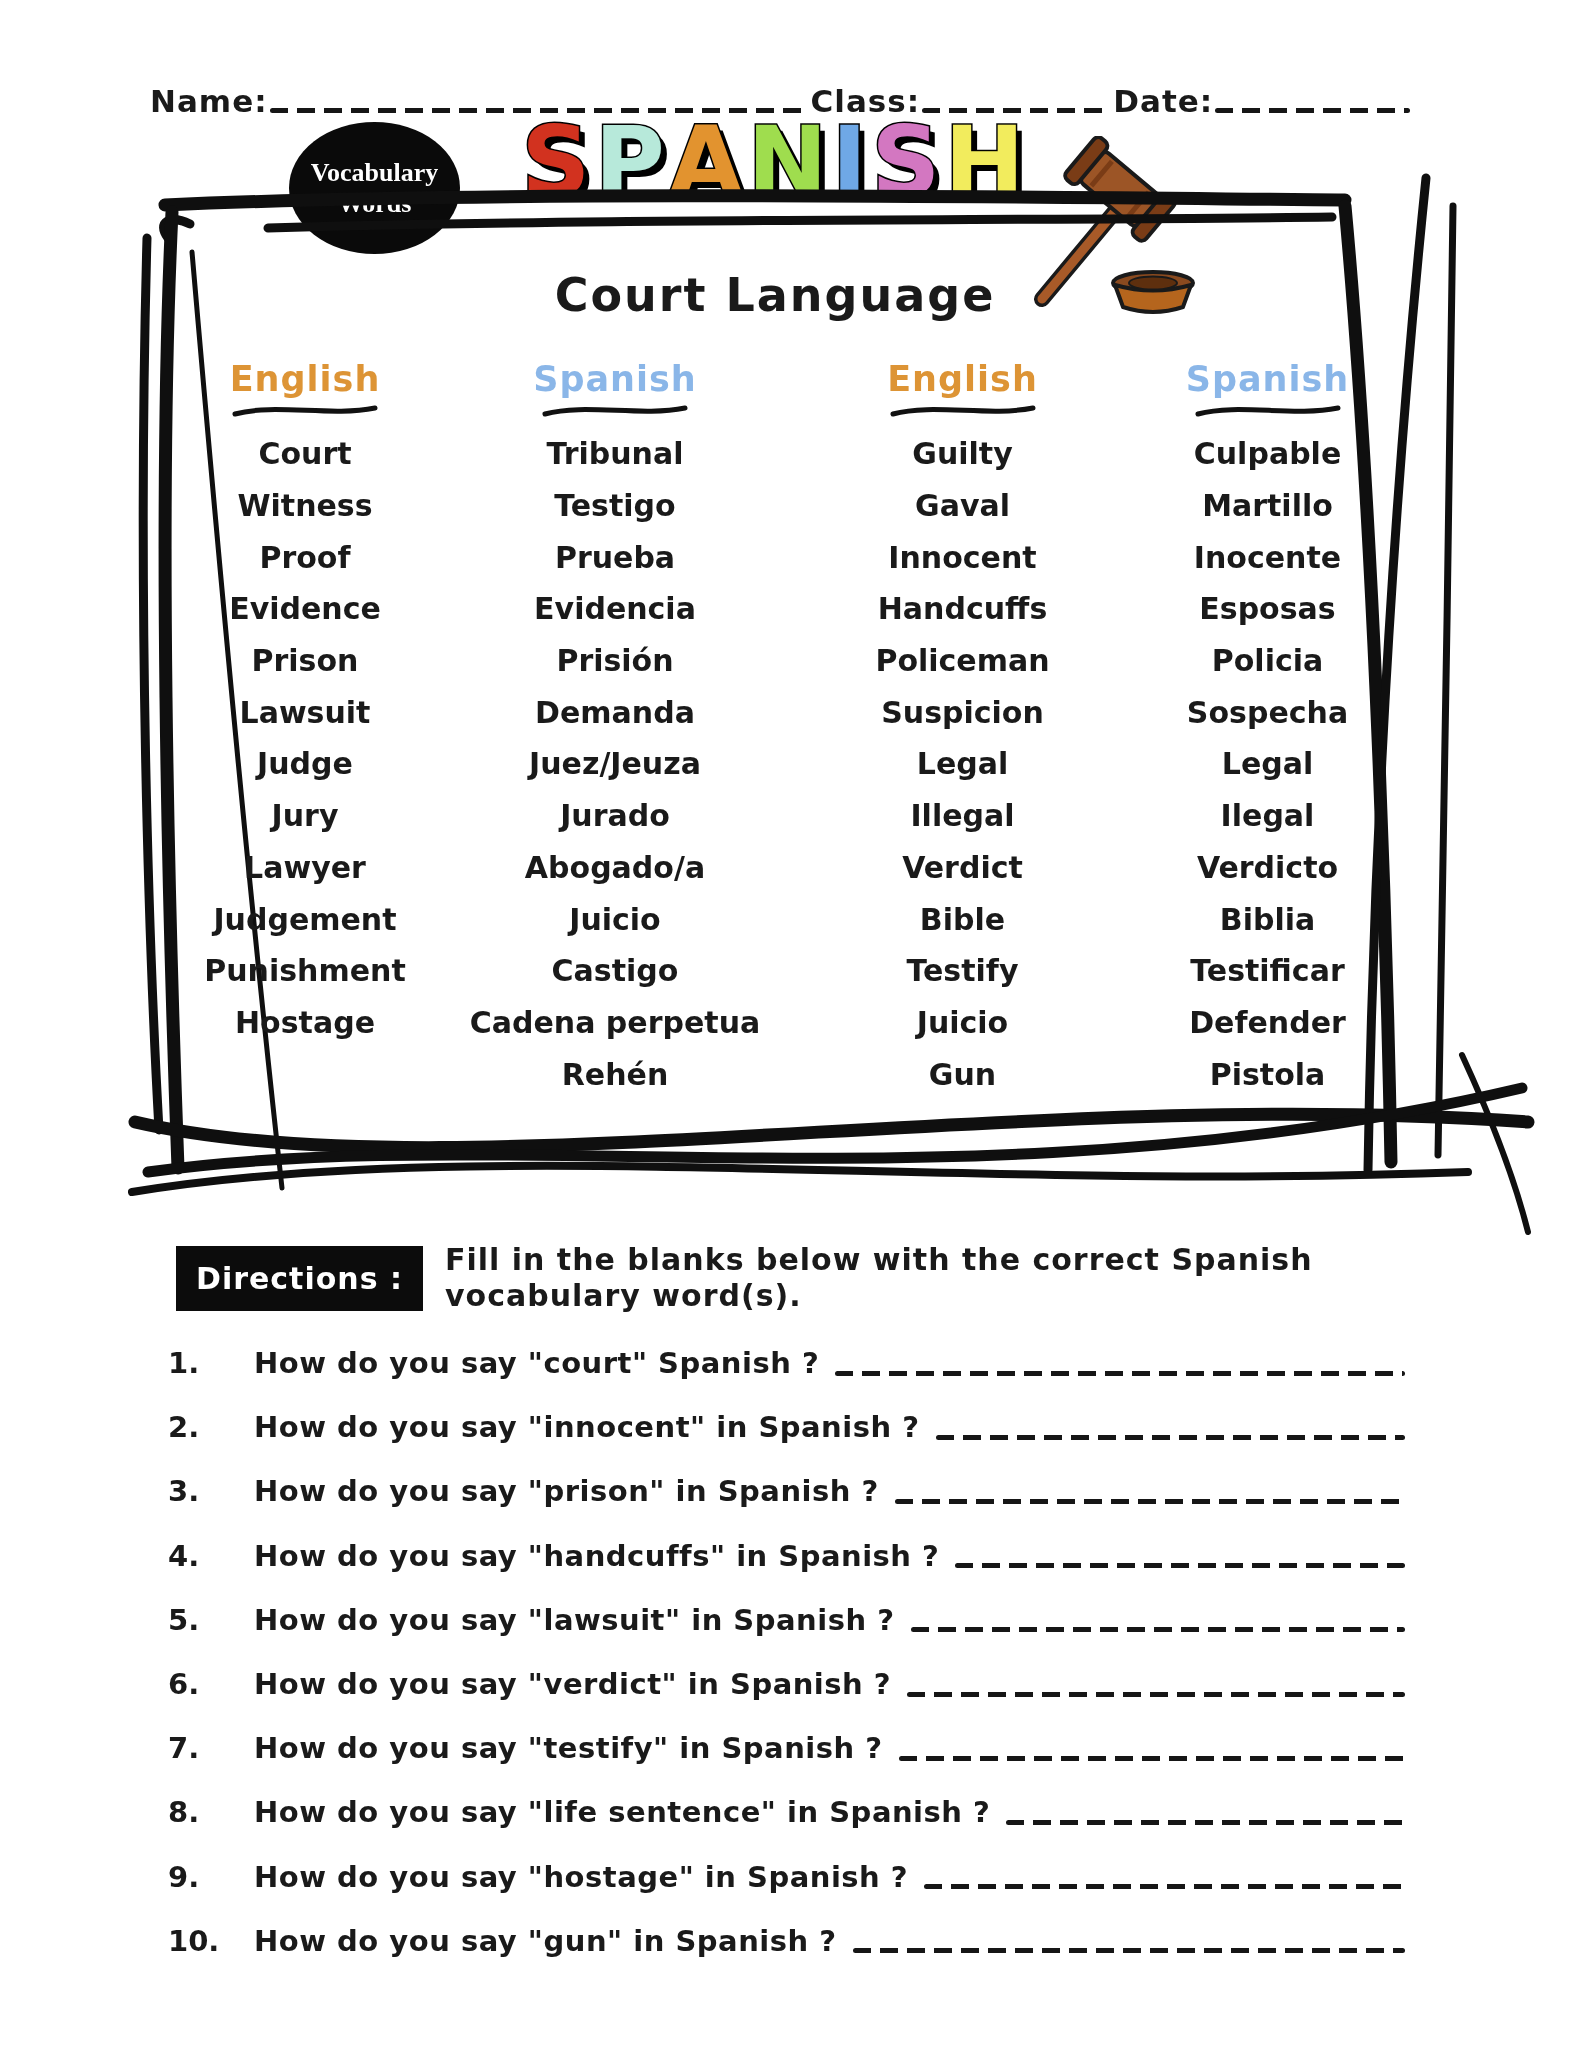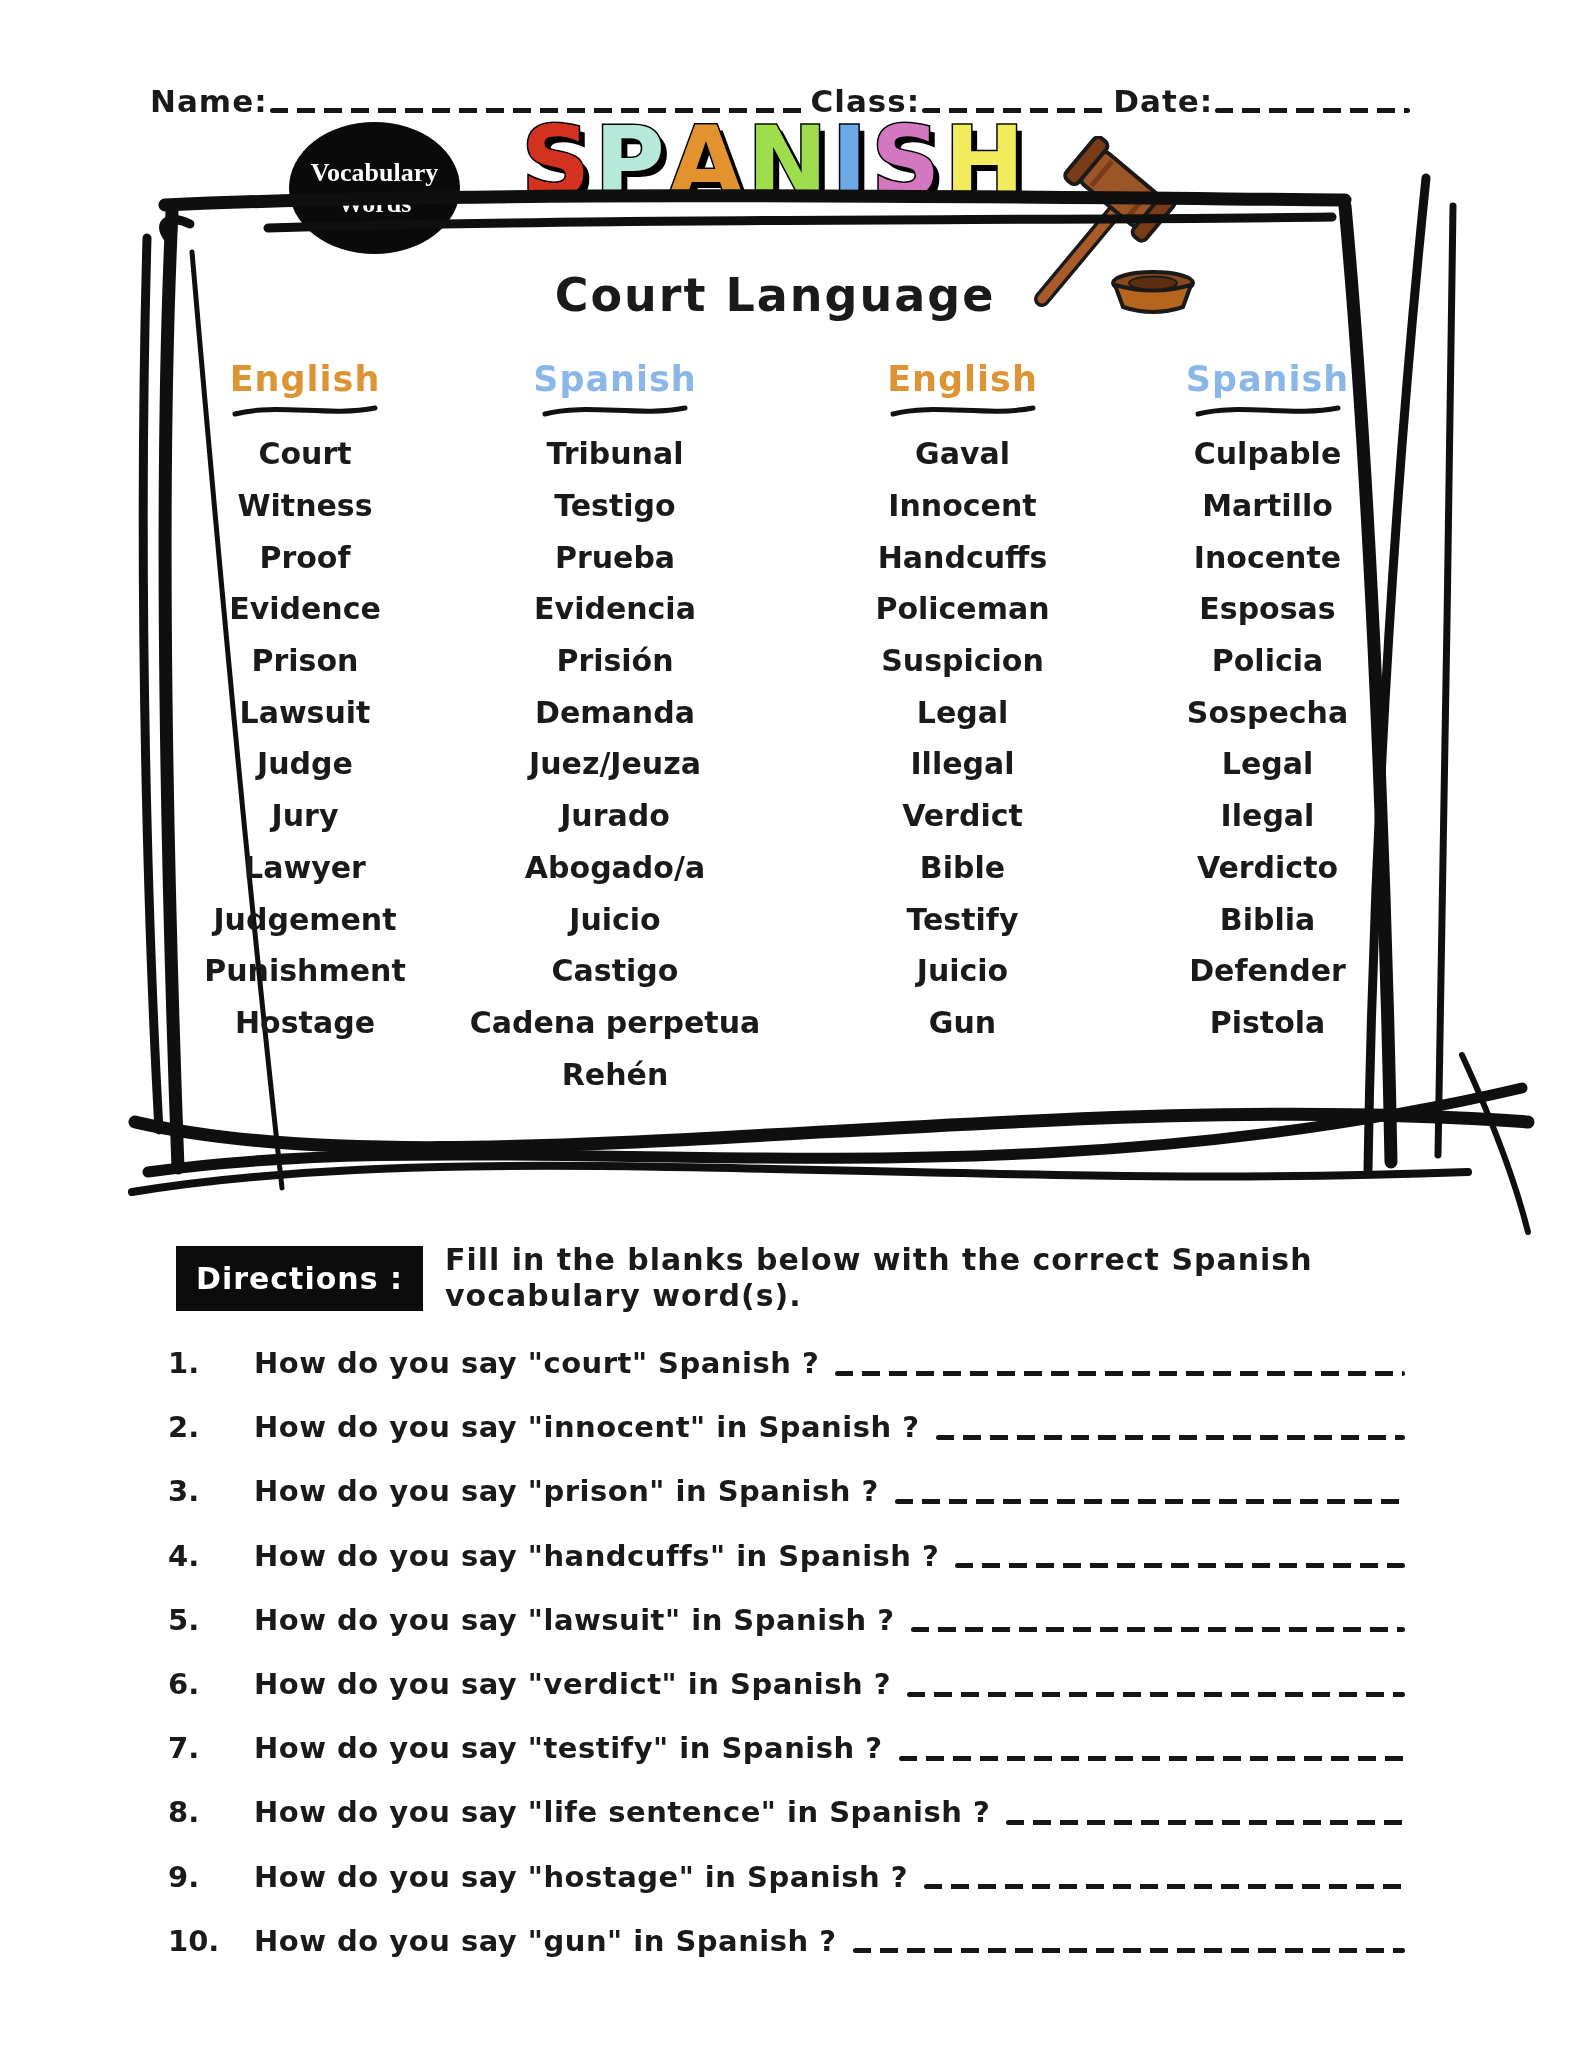--- a/index.html
+++ b/index.html
@@ -180,20 +180,21 @@
       </div>
     </div>
     <div class="vgroup g2">
       <div class="vcol">
         <div class="vhead orange">English</div>
         <svg class="swoosh" width="150" height="16" viewBox="0 0 150 16">
             <path d="M5 12 C45 1, 100 15, 145 6" fill="none" stroke="#111" stroke-width="5" stroke-linecap="round"></path>
           </svg>
         <div>
 
+        <div class="vword">Guilty</div>
             <div class="vword">Gaval</div>
             <div class="vword">Innocent</div>
             <div class="vword">Handcuffs</div>
             <div class="vword">Policeman</div>
             <div class="vword">Suspicion</div>
             <div class="vword">Legal</div>
             <div class="vword">Illegal</div>
             <div class="vword">Verdict</div>
             <div class="vword">Bible</div>
             <div class="vword">Testify</div>
@@ -211,20 +212,21 @@
         <div class="vword">Culpable</div>
             <div class="vword">Martillo</div>
             <div class="vword">Inocente</div>
             <div class="vword">Esposas</div>
             <div class="vword">Policia</div>
             <div class="vword">Sospecha</div>
             <div class="vword">Legal</div>
             <div class="vword">Ilegal</div>
             <div class="vword">Verdicto</div>
             <div class="vword">Biblia</div>
+            <div class="vword">Testificar</div>
             <div class="vword">Defender</div>
             <div class="vword">Pistola</div>
           </div>
       </div>
     </div>
   </div>
 
   <div class="directions">
     <div class="dir-box">Directions :</div>
     <div class="dir-text">Fill in the blanks below with the correct Spanish vocabulary word(s).</div>

